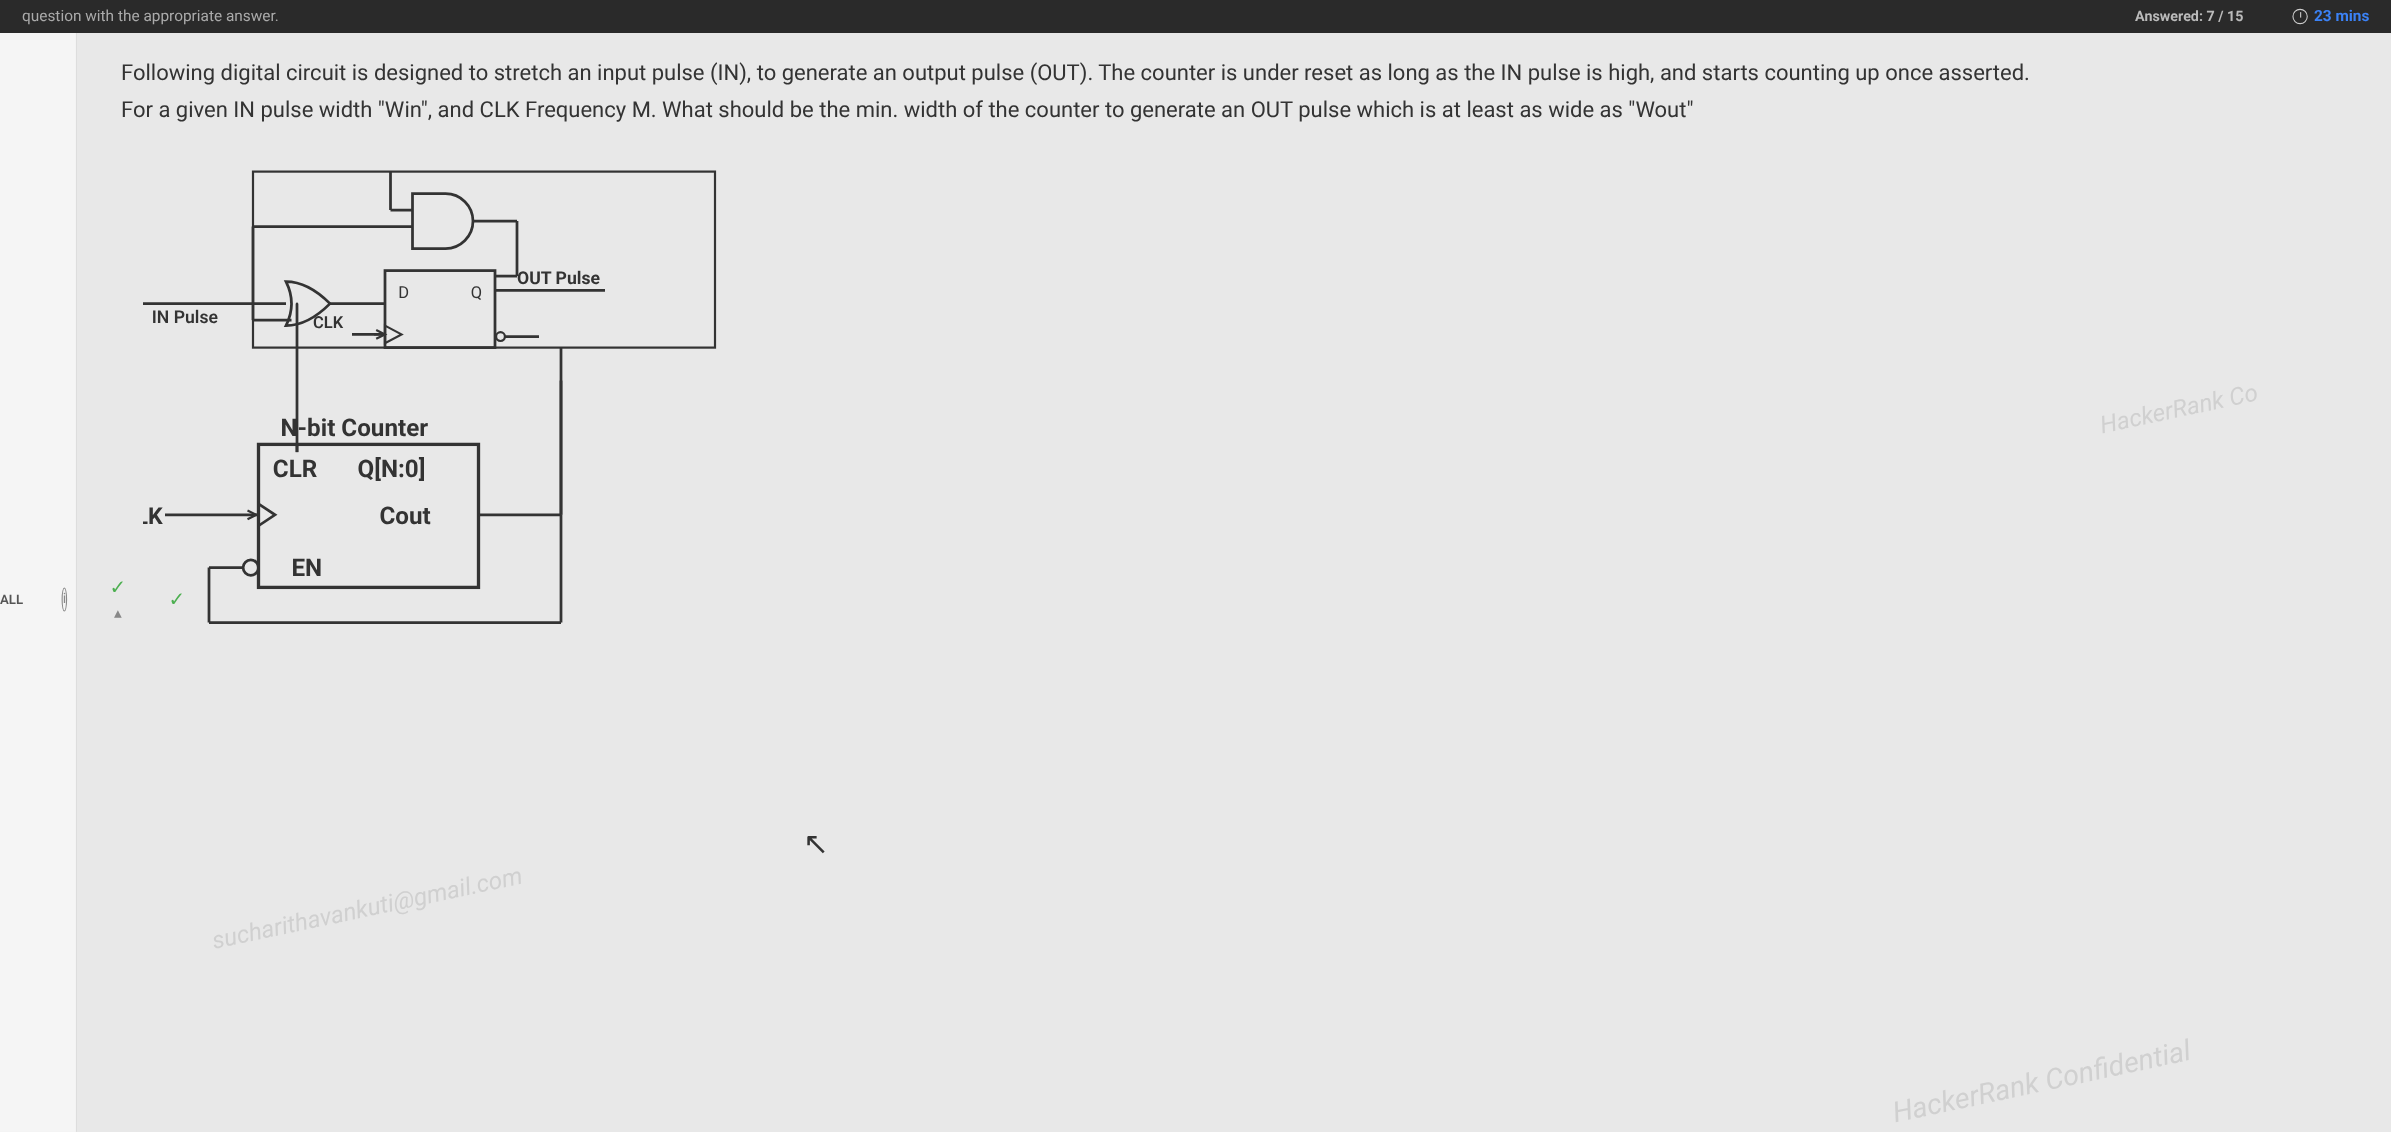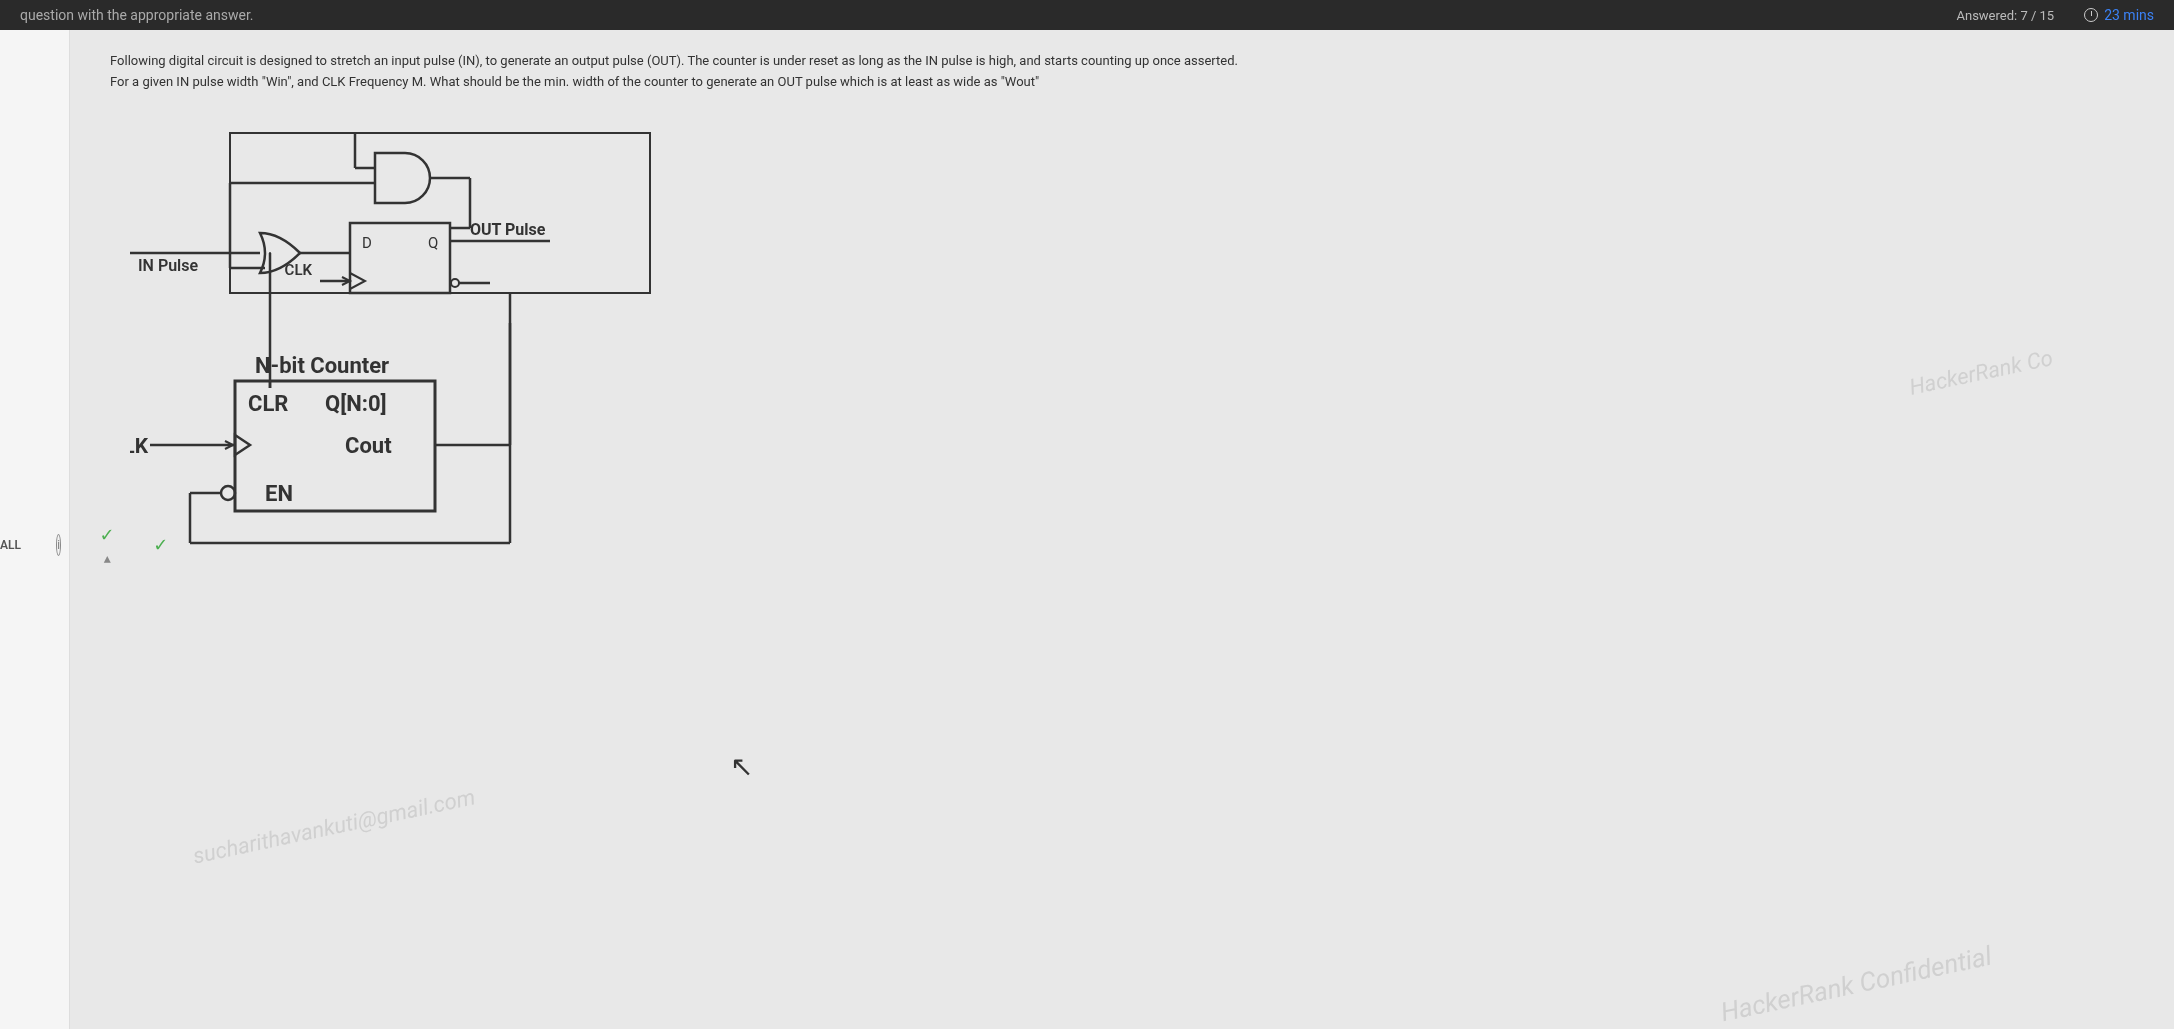--- a/index.html
+++ b/index.html
@@ -17,21 +17,21 @@
       color: #ccc;
       height: 30px;
       display: flex;
       justify-content: space-between;
       align-items: center;
       padding: 0 20px;
       font-size: 14px;
       text-align: right;
     }
     .topbar-left { color: #aaa; }
-    .topbar-right { display: flex; gap: 30px; align-items: center; }
+    .topbar-right { display: flex; gap: 44px; align-items: center; font-weight: bold; }
     .answered { color: #bbb; font-size: 13px; }
     .timer { display: flex; align-items: center; gap: 6px; color: #3b82f6; }
     .timer-icon { width: 14px; height: 14px; border: 1.5px solid #ccc; border-radius: 50%; position: relative; }
     .timer-icon::after { content: ""; position: absolute; top: 2px; left: 50%; width: 1px; height: 5px; background: #ccc; transform-origin: bottom; }
     
     .main-wrap { display: flex; height: calc(100% - 30px); }
     
     .left-rail {
       width: 70px;
       background: #f5f5f5;
@@ -74,21 +74,21 @@
     .rail-arrow { color: #888; font-size: 14px; cursor: pointer; }
     
     .content {
       flex: 1;
       padding: 0 40px 20px 40px;
       overflow: auto;
       position: relative;
     }
     
     .question-text {
-      font-size: 13px;
+      font-size: 20px;
       color: #333;
       line-height: 1.65;
       margin-top: 20px;
       margin-bottom: 30px;
     }
     
     .diagram-container {
       margin: 30px 0 40px 20px;
       position: relative;
       width: 560px;

